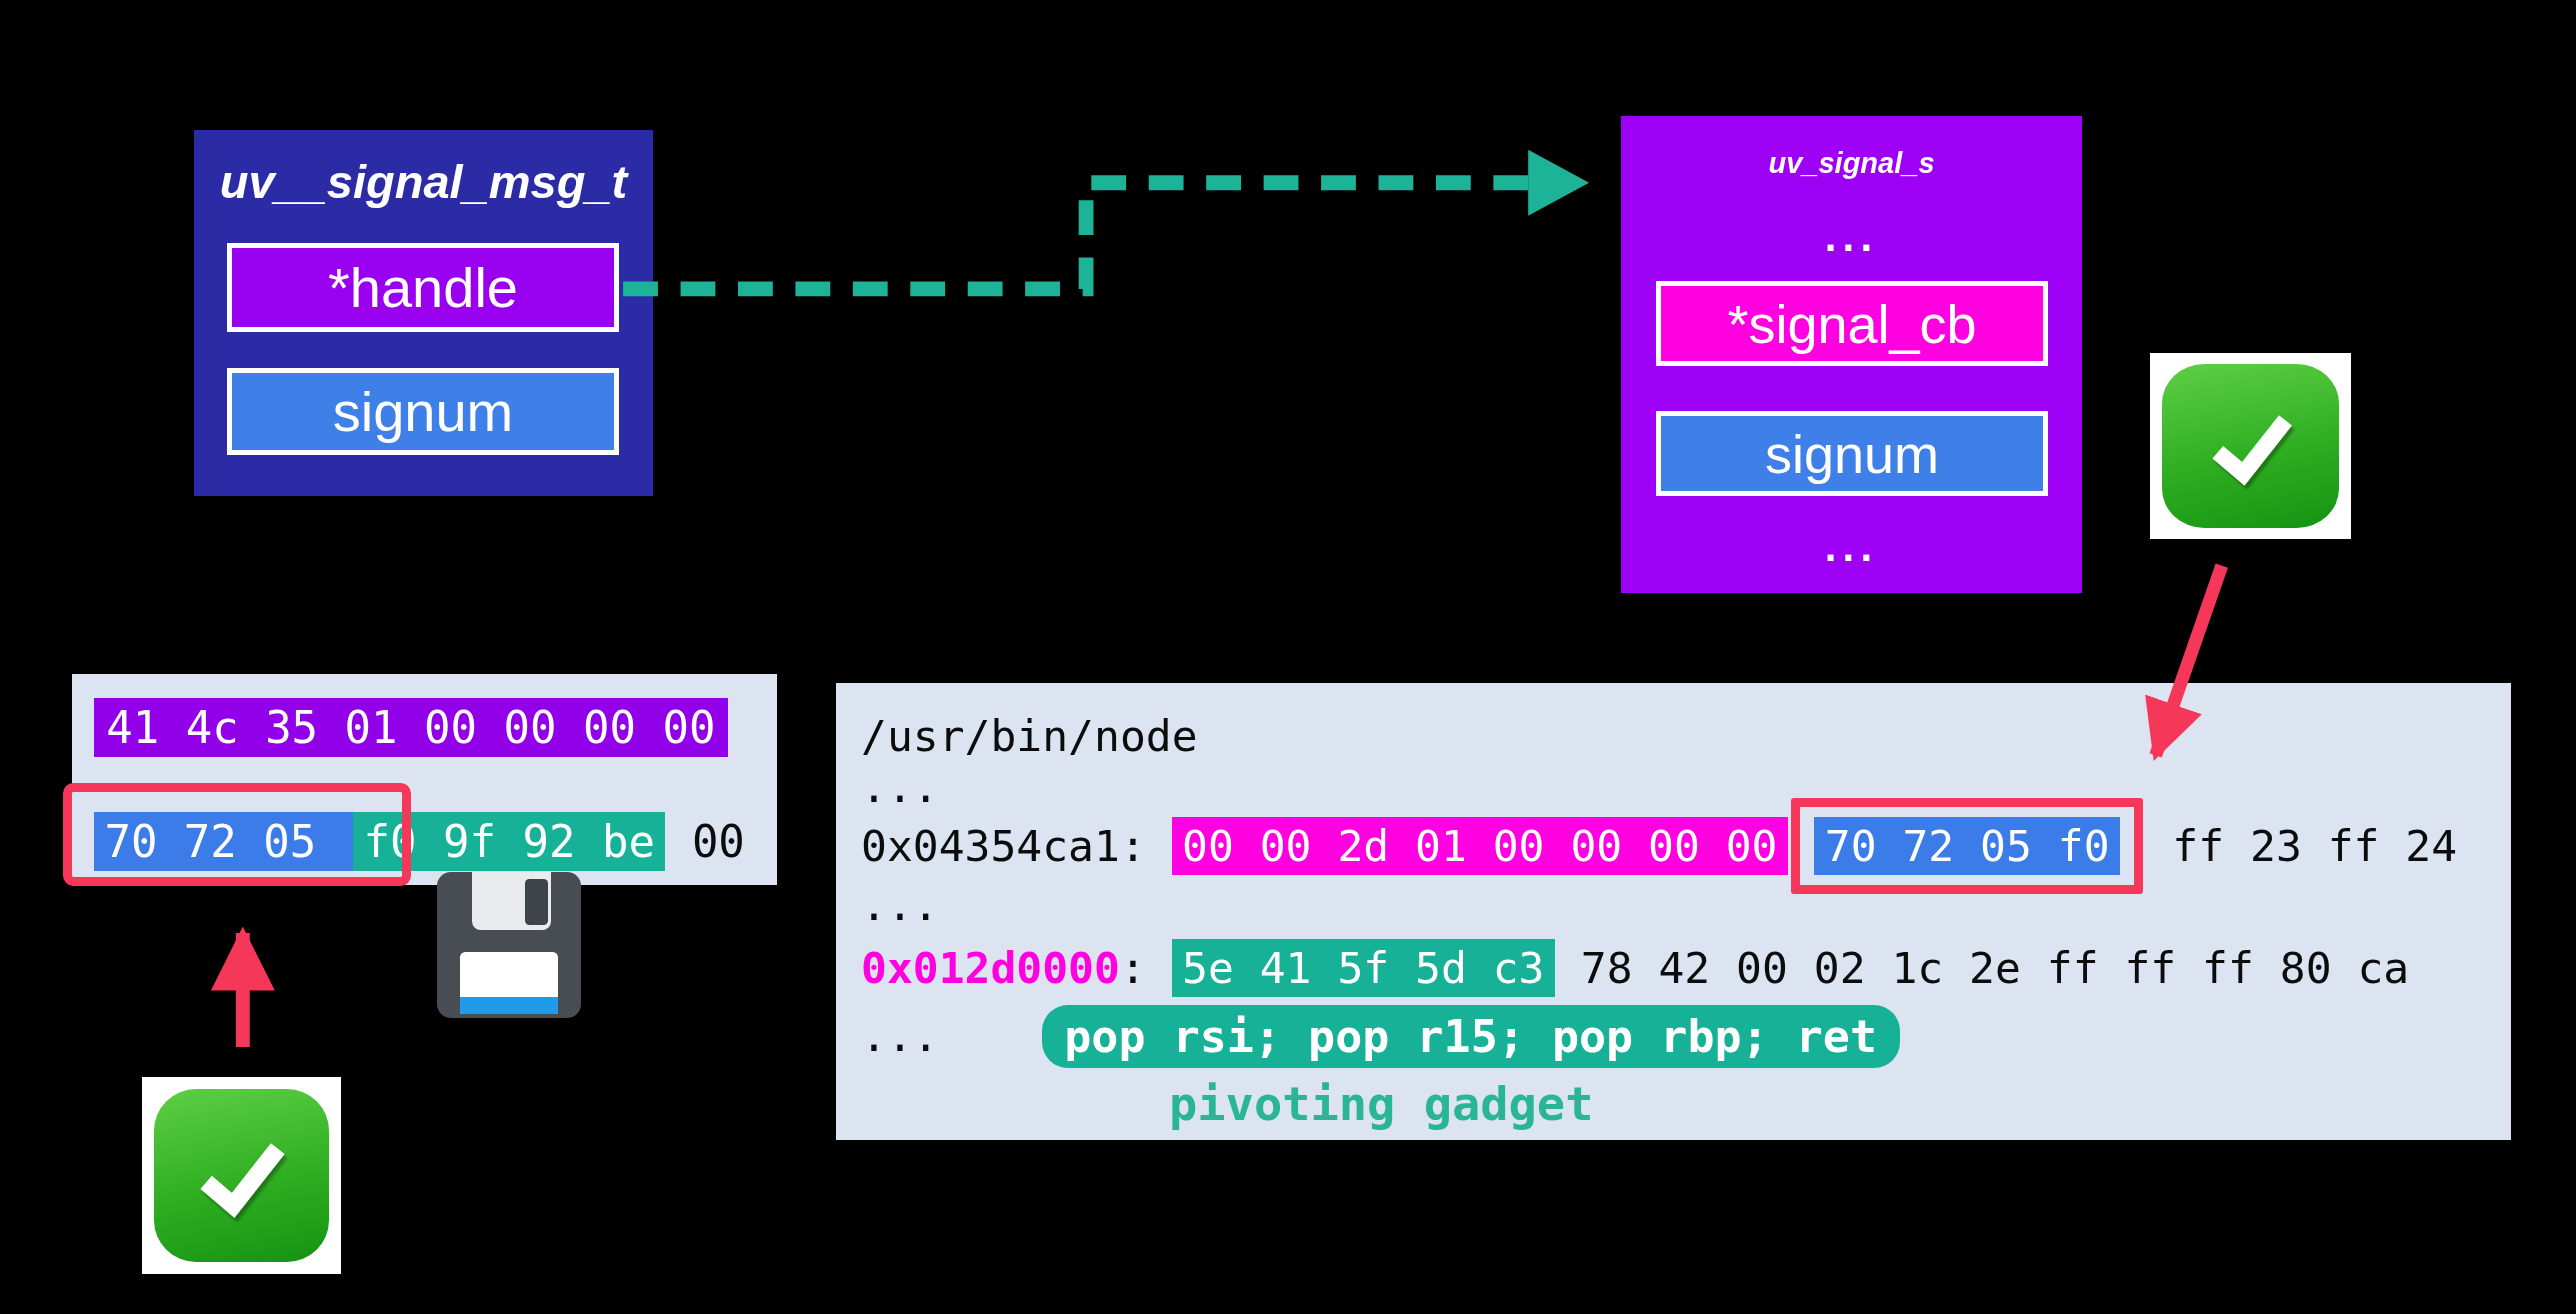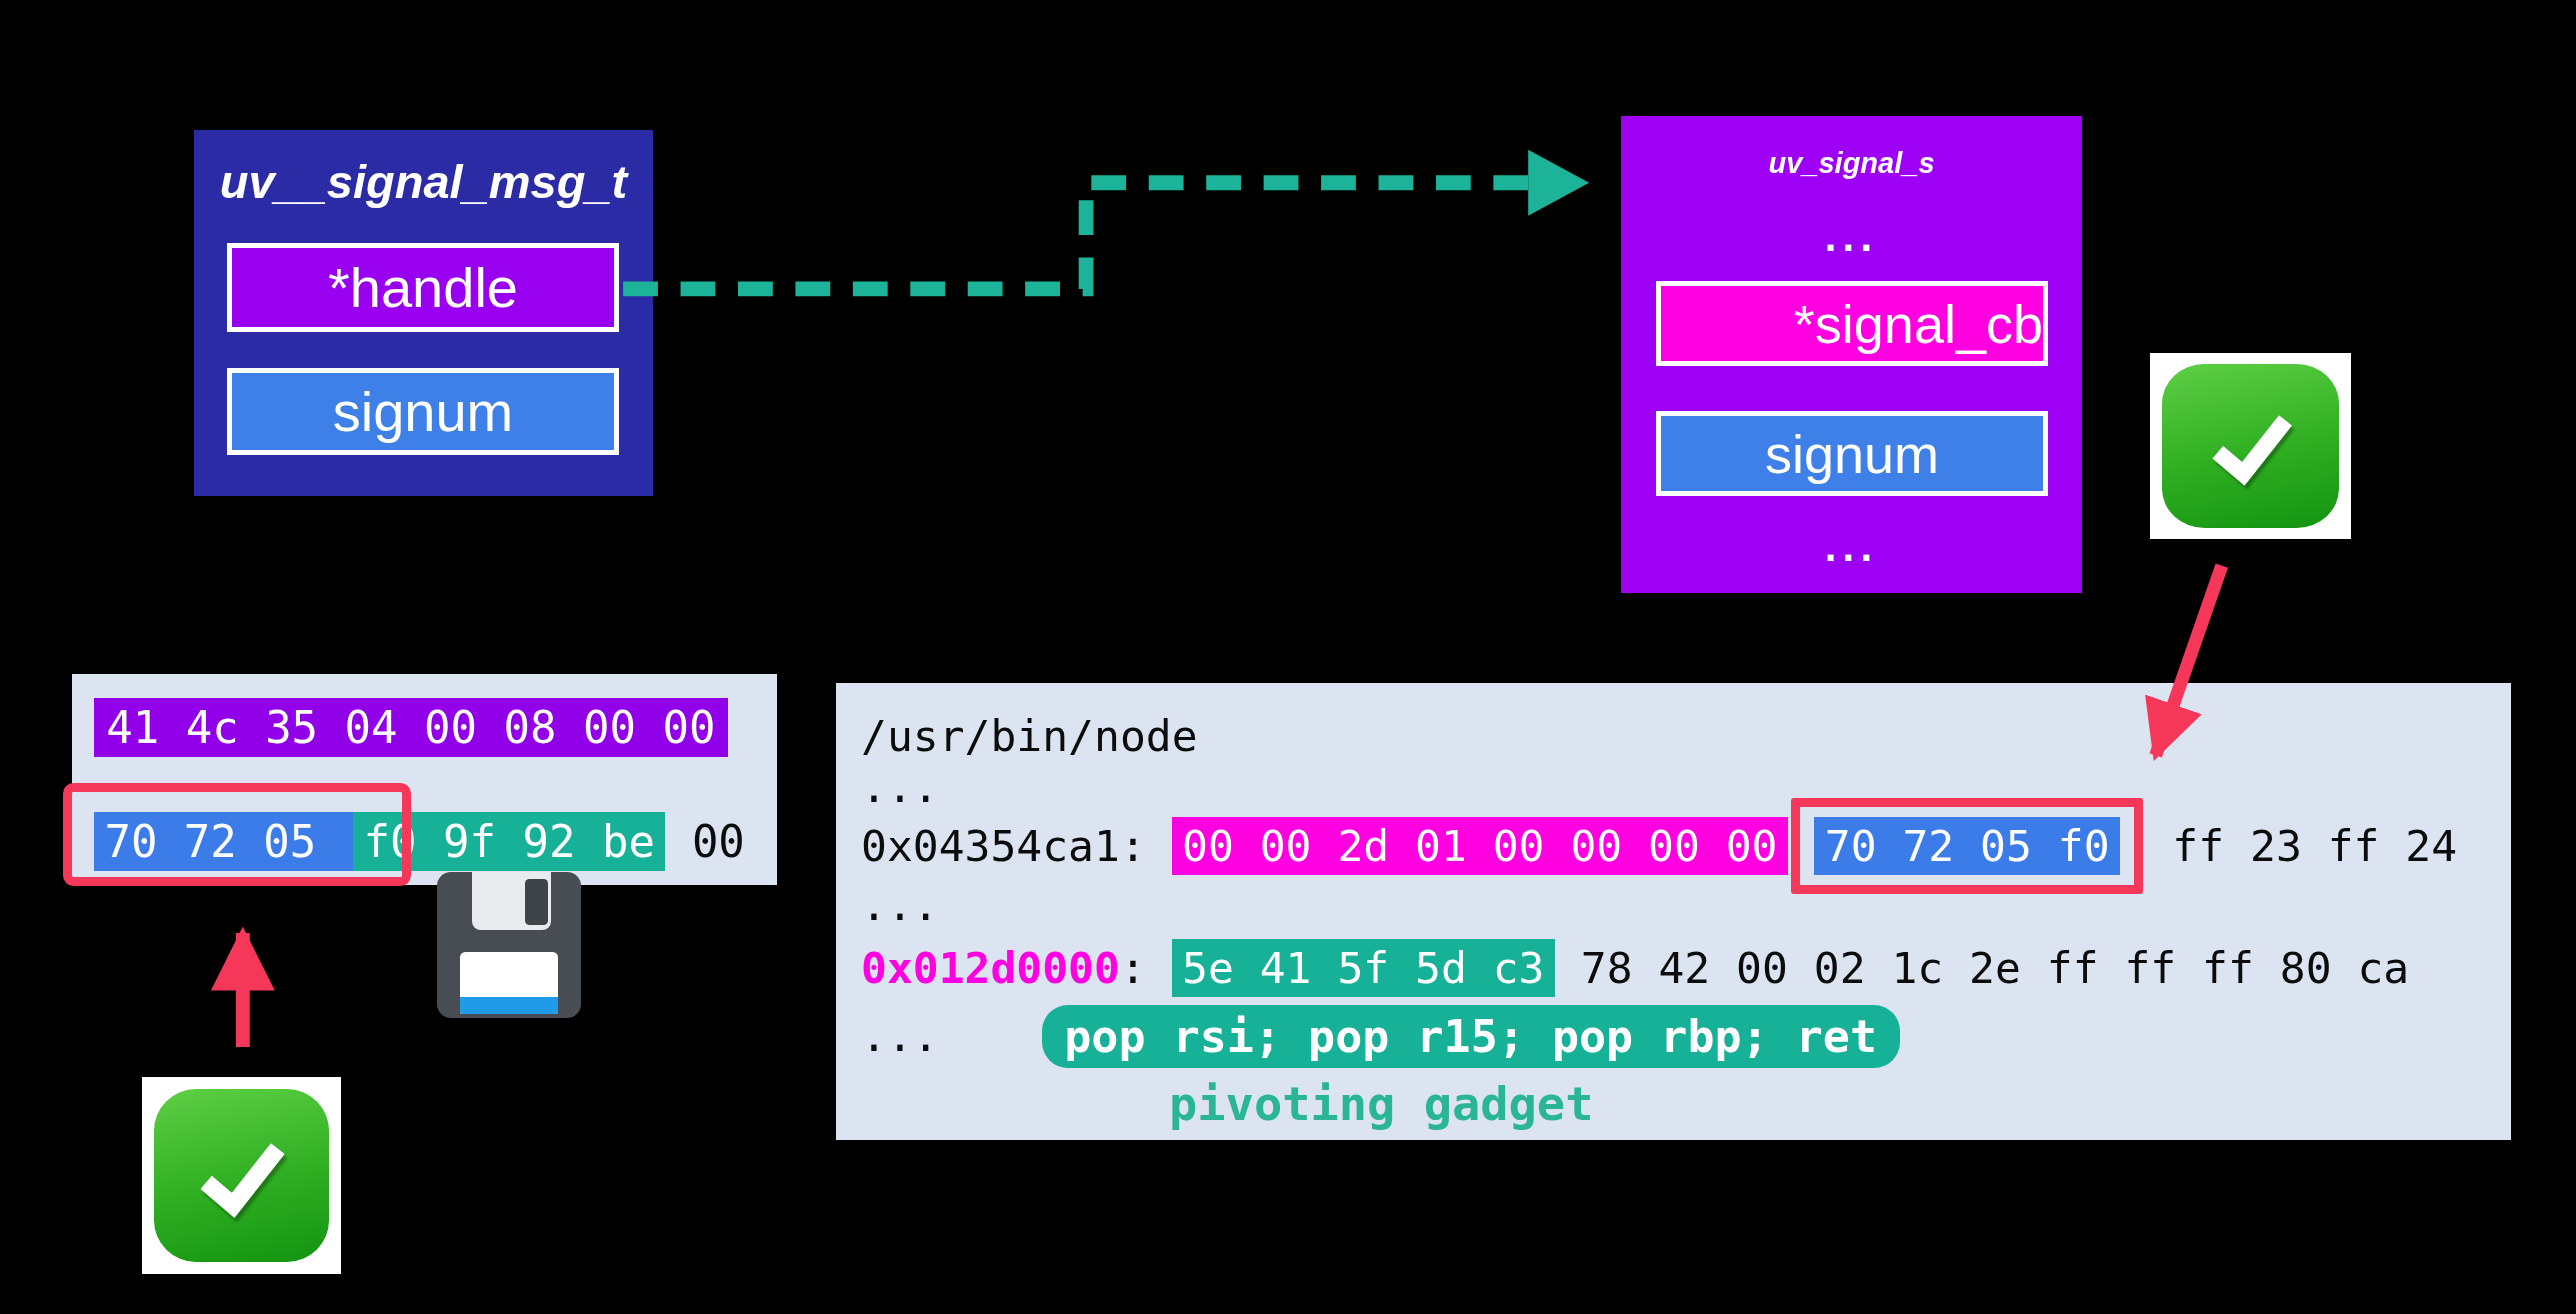--- a/index.html
+++ b/index.html
@@ -89,31 +89,31 @@
       <span>*handle</span>
     </div>
     <div class="sfield" style="left:33px; width:392px; top:238px; height:87px; background:#3f80e8; font-size:56px;">
       <span>signum</span>
     </div>
   </div>
 
   <div class="struct" style="left:1621px; top:116px; width:461px; height:477px; background:#9d00f4;">
     <div class="struct-title" style="top:31px; font-size:29px;">uv_signal_s</div>
     <div class="struct-dots" style="top:97px;">...</div>
-    <div class="sfield" style="left:35px; width:392px; top:165px; height:85px; background:#ff00e0; font-size:54px;justify-content:flex-end;">
+    <div class="sfield" style="left:35px; width:392px; top:165px; height:85px; background:#ff00e0; font-size:54px;">
       <span>*signal_cb</span>
     </div>
     <div class="sfield" style="left:35px; width:392px; top:295px; height:85px; background:#3f80e8; font-size:54px;">
       <span>signum</span>
     </div>
     <div class="struct-dots" style="top:407px;">...</div>
   </div>
 
   <div class="panel left-panel" style="left:72px; top:674px; width:705px; height:211px;">
-    <div class="hexline" style="top:25px; height:57px;"><span class="seg hl-purple">41 4c 35 04 00 08 00 00</span></div>
+    <div class="hexline" style="top:25px; height:57px;"><span class="seg hl-purple">41 4c 35 01 00 00 00 00</span></div>
     <div class="hexline" style="top:137px; height:61px;"><span class="seg hl-blue">70 72 05 </span><span class="seg hl-teal">f0 9f 92 be</span><span class="seg t-plain"> 00</span></div>
   </div>
 
   <div class="redrect" style="left:63px; top:783px; width:348px; height:103px;"></div>
 
   <div class="floppy" style="left:437px; top:872px; width:144px; height:146px;">
     <div class="floppy-body"></div>
     <div class="floppy-shutter"></div>
     <div class="floppy-slot"></div>
     <div class="floppy-label">

